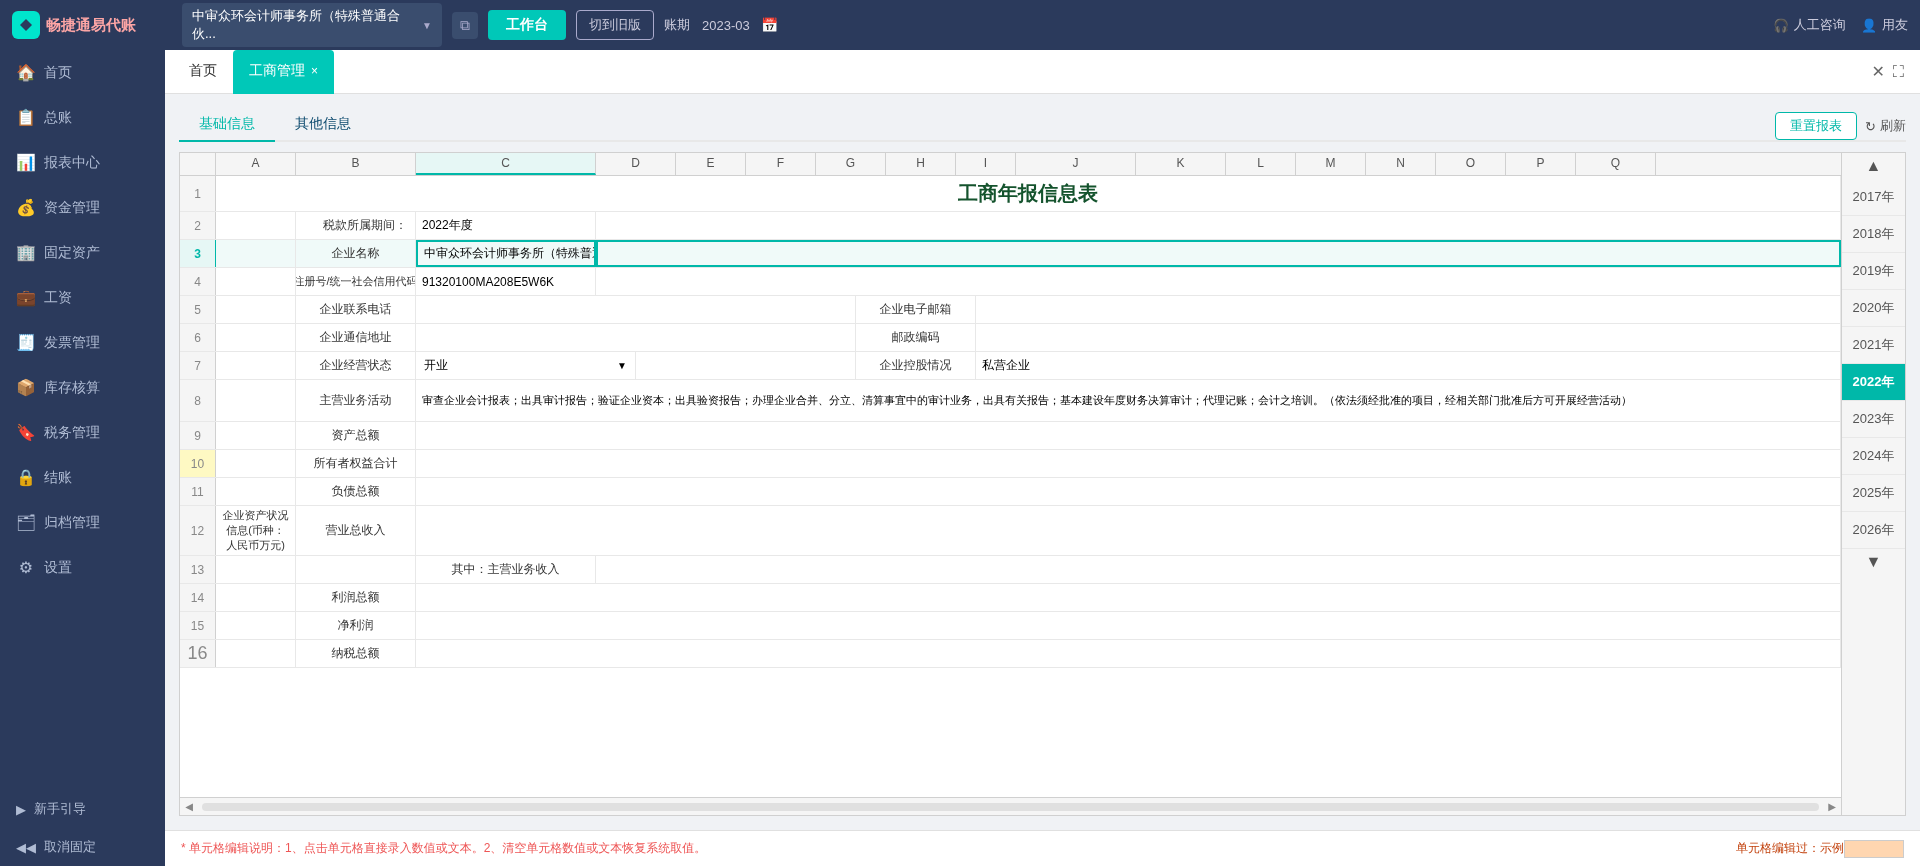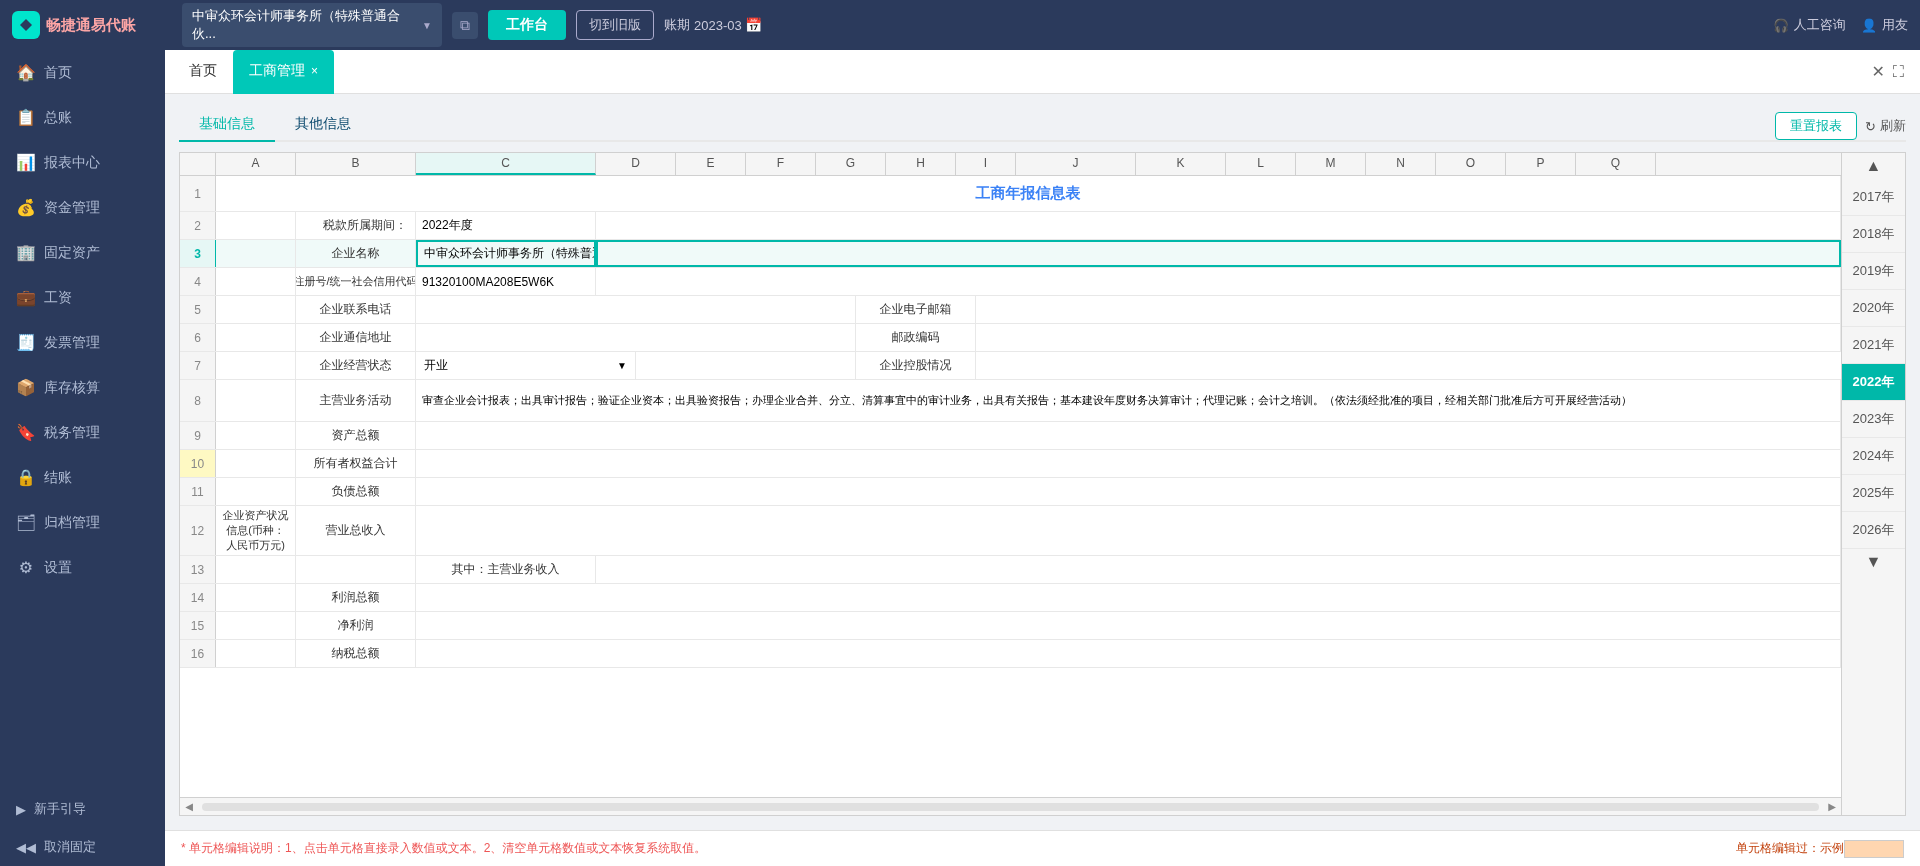--- a/index.html
+++ b/index.html
@@ -7,21 +7,21 @@
 
     
     .topbar { display: flex; align-items: center; background: #2b3a5c; height: 50px; padding: 0 12px; gap: 10px; flex-shrink: 0; }
     .topbar-logo { display: flex; align-items: center; gap: 6px; color: #fca5a5; font-size: 15px; font-weight: bold; min-width: 160px; }
     .topbar-logo .logo-icon { width: 28px; height: 28px; background: #00e5cc; border-radius: 6px; display: flex; align-items: center; justify-content: center; }
     .company-selector { display: flex; align-items: center; background: #3a4d6e; border-radius: 4px; padding: 4px 10px; color: #fff; font-size: 13px; cursor: pointer; gap: 4px; max-width: 260px; }
     .company-selector .chevron { color: #aac; font-size: 10px; }
     .copy-icon-btn { background: #3a4d6e; border: none; border-radius: 4px; color: #aac; padding: 5px 8px; cursor: pointer; font-size: 14px; }
     .workbench-btn { background: #00c8b8; border: none; border-radius: 4px; color: #fff; padding: 6px 18px; font-size: 14px; cursor: pointer; font-weight: bold; }
     .old-version-btn { background: transparent; border: 1px solid #aac; border-radius: 4px; color: #ccd; padding: 5px 12px; font-size: 13px; cursor: pointer; }
-    .period-display { color: #ccd; font-size: 13px; display: flex; align-items: center; gap: 4px; }
+    .period-display { color: #ccd; font-size: 13px; display: flex; align-items: center; gap: 12px; }
     .calendar-icon { font-size: 14px; }
     .topbar-right { margin-left: auto; display: flex; align-items: center; gap: 16px; color: #ccd; font-size: 13px; }
     .topbar-right .consult { display: flex; align-items: center; gap: 4px; cursor: pointer; }
     .topbar-right .user { display: flex; align-items: center; gap: 4px; cursor: pointer; }
 
     
     .main-layout { display: flex; flex: 1; overflow: hidden; }
 
     
     .sidebar { width: 165px; background: #2b3a5c; display: flex; flex-direction: column; flex-shrink: 0; overflow-y: auto; overflow-x: hidden; }
@@ -62,21 +62,21 @@
     .row-num-cell { width: 36px; min-width: 36px; border-right: 1px solid #d0d0d0; background: #f5f5f5; text-align: center; font-size: 12px; color: #888; padding: 3px 0; }
     .col-header-cell { border-right: 1px solid #d0d0d0; text-align: center; font-size: 12px; color: #555; padding: 3px 0; background: #f5f5f5; }
 
     
     .sheet-body { flex: 1; overflow-y: auto; overflow-x: auto; }
     .sheet-row { display: flex; border-bottom: 1px solid #e8e8e8; min-height: 30px; }
     .sheet-row .row-num { width: 36px; min-width: 36px; background: #f5f5f5; border-right: 1px solid #d0d0d0; text-align: center; font-size: 12px; color: #888; display: flex; align-items: center; justify-content: center; flex-shrink: 0; }
     .sheet-cell { border-right: 1px solid #e8e8e8; font-size: 12px; display: flex; align-items: center; padding: 2px 6px; overflow: hidden; white-space: nowrap; }
     .sheet-cell.label { text-align: center; justify-content: center; color: #333; }
     .sheet-cell.selected { border: 2px solid #00b8a9; }
-    .merged-title { font-size: 15px; font-weight: bold; color: #3b82f6; justify-content: center; }
+    .merged-title { font-size: 20px; font-weight: bold; color: #14532d; justify-content: center; }
 
     
     .year-panel { width: 64px; background: #f5f5f5; border-left: 1px solid #d0d0d0; display: flex; flex-direction: column; align-items: center; overflow-y: auto; flex-shrink: 0; }
     .year-panel-nav { width: 100%; display: flex; align-items: center; justify-content: center; padding: 4px 0; cursor: pointer; color: #555; font-size: 16px; }
     .year-item { width: 100%; text-align: center; padding: 9px 0; font-size: 13px; color: #555; cursor: pointer; border-bottom: 1px solid #e8e8e8; }
     .year-item.active { background: #00b8a9; color: #fff; font-weight: bold; }
 
     
     .scroll-bar-area { height: 18px; background: #f5f5f5; border-top: 1px solid #d0d0d0; display: flex; align-items: center; flex-shrink: 0; }
     .scroll-bar-area .scroll-left-btn, .scroll-bar-area .scroll-right-btn { width: 18px; height: 18px; display: flex; align-items: center; justify-content: center; cursor: pointer; color: #888; font-size: 10px; flex-shrink: 0; }
@@ -298,20 +298,21 @@
             <div class="sheet-row" style="min-height:28px;">
               <div class="sheet-cell row-num" style="background:#f5f5f5;border-right:1px solid #d0d0d0;width:36px;min-width:36px;align-items:center;justify-content:center;font-size:12px;color:#888;">7</div>
               <div class="sheet-cell label" style="width:80px;min-width:80px;"></div>
               <div class="sheet-cell label" style="width:120px;min-width:120px;">企业经营状态</div>
               <div class="sheet-cell" style="width:220px;min-width:220px;justify-content:space-between;padding:0 8px;">
                 <span>开业</span>
                 <span style="font-size:10px;">▼</span>
               </div>
               <div class="sheet-cell" style="width:220px;min-width:220px;"></div>
               <div class="sheet-cell label" style="width:120px;min-width:120px;">企业控股情况</div>
+              <div class="sheet-cell" style="flex:1;">私营企业</div>
             </div>
 
             <div class="sheet-row" style="min-height:42px;">
               <div class="sheet-cell row-num" style="background:#f5f5f5;border-right:1px solid #d0d0d0;width:36px;min-width:36px;align-items:center;justify-content:center;font-size:12px;color:#888;">8</div>
               <div class="sheet-cell label" style="width:80px;min-width:80px;"></div>
               <div class="sheet-cell label" style="width:120px;min-width:120px;">主营业务活动</div>
               <div class="sheet-cell" style="flex:1;white-space:normal;word-break:break-all;font-size:11px;">审查企业会计报表；出具审计报告；验证企业资本；出具验资报告；办理企业合并、分立、清算事宜中的审计业务，出具有关报告；基本建设年度财务决算审计；代理记账；会计之培训。（依法须经批准的项目，经相关部门批准后方可开展经营活动）</div>
             </div>
 
             <div class="sheet-row" style="min-height:28px;">
@@ -358,21 +359,21 @@
             </div>
 
             <div class="sheet-row" style="min-height:28px;">
               <div class="sheet-cell row-num" style="background:#f5f5f5;border-right:1px solid #d0d0d0;width:36px;min-width:36px;align-items:center;justify-content:center;font-size:12px;color:#888;">15</div>
               <div class="sheet-cell" style="width:80px;min-width:80px;"></div>
               <div class="sheet-cell label" style="width:120px;min-width:120px;">净利润</div>
               <div class="sheet-cell" style="flex:1;"></div>
             </div>
 
             <div class="sheet-row" style="min-height:28px;">
-              <div class="sheet-cell row-num" style="background:#f5f5f5;border-right:1px solid #d0d0d0;width:36px;min-width:36px;align-items:center;justify-content:center;font-size:12px;color:#888;">16</div>
+              <div class="sheet-cell row-num" style="background:#f5f5f5;border-right:1px solid #d0d0d0;width:36px;min-width:36px;align-items:center;justify-content:center;font-size:18px;color:#888;">16</div>
               <div class="sheet-cell" style="width:80px;min-width:80px;"></div>
               <div class="sheet-cell label" style="width:120px;min-width:120px;">纳税总额</div>
               <div class="sheet-cell" style="flex:1;"></div>
             </div>
 
           </div>
 
           <div class="scroll-bar-area">
             <div class="scroll-left-btn">◀</div>
             <div class="scroll-track"></div>

